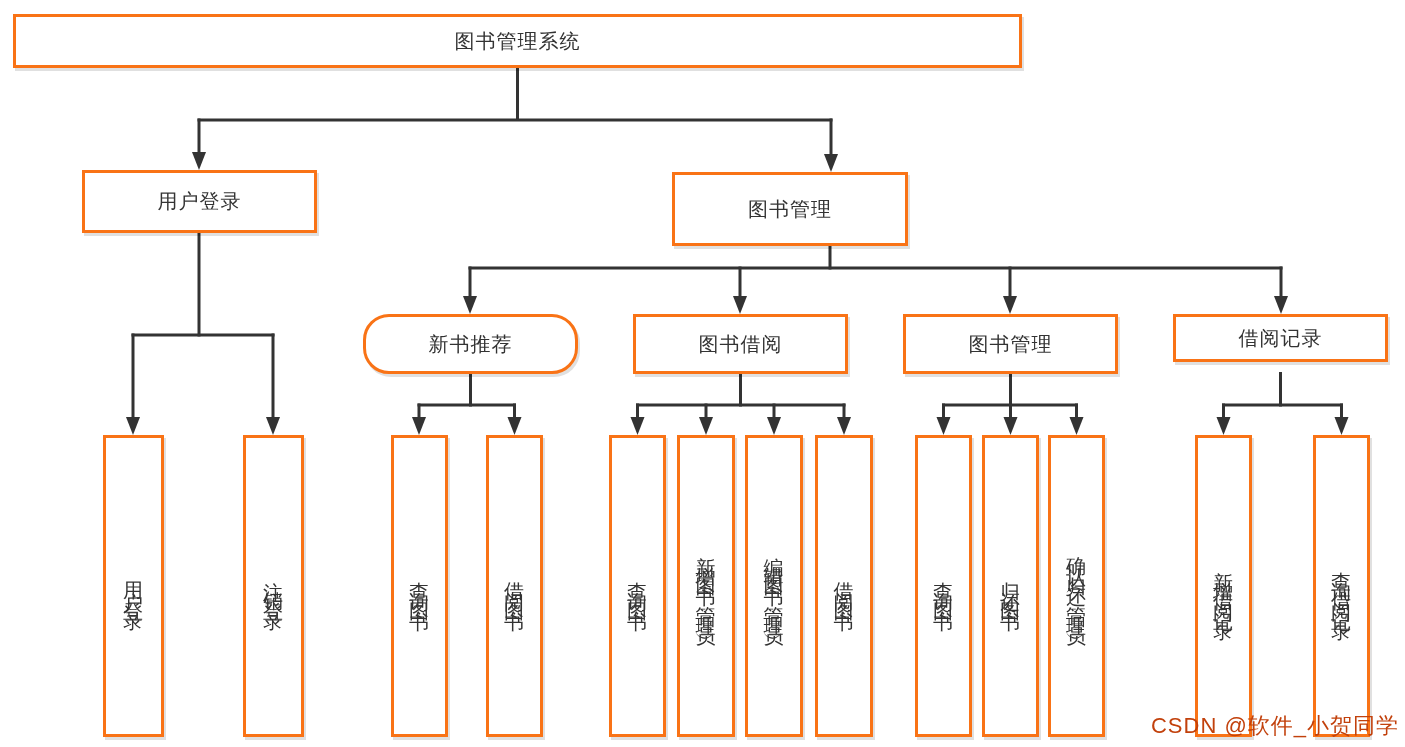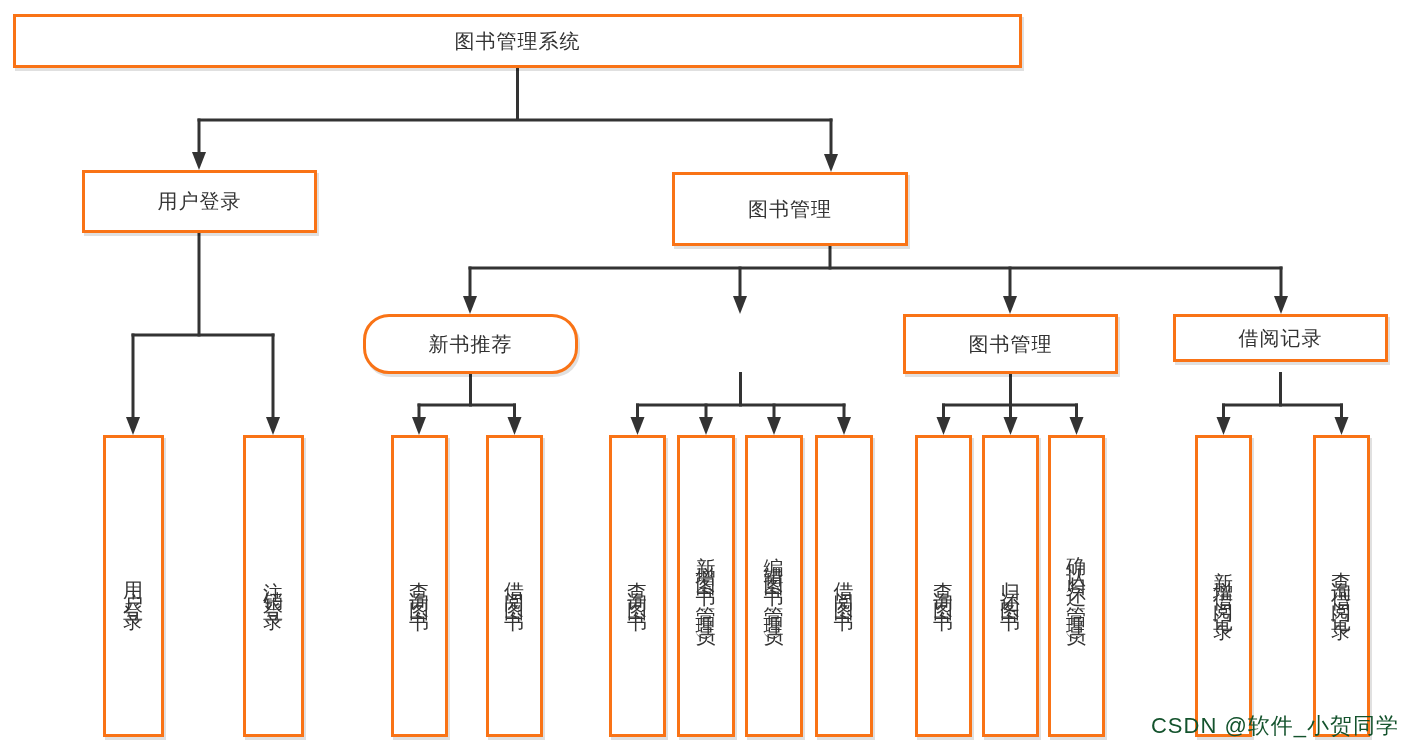--- a/index.html
+++ b/index.html
@@ -45,21 +45,21 @@
     text-orientation: upright;
     font-size: 20px;
     letter-spacing: 10px;
     line-height: 1.1;
   }
   .watermark {
     position: absolute;
     right: 6px;
     bottom: 6px;
     font-size: 22px;
-    color: #14532d;
+    color: #c2410c;
     z-index: 5;
     letter-spacing: 1px;
     white-space: nowrap;
   }
 </style>
 </head>
 <body>
 
 <div class="canvas">
 
@@ -136,20 +136,23 @@
   <div class="box h" style="left:82px; top:170px; width:235px; height:63px;">
     <span>用户登录</span>
   </div>
   <div class="box h" style="left:672px; top:172px; width:236px; height:74px;">
     <span>图书管理</span>
   </div>
 
   <div class="box h" style="left:363px; top:314px; width:215px; height:60px;border-radius:26px;">
     <span>新书推荐</span>
   </div>
+  <div class="box h" style="left:633px; top:314px; width:215px; height:60px;">
+    <span>图书借阅</span>
+  </div>
   <div class="box h" style="left:903px; top:314px; width:215px; height:60px;">
     <span>图书管理</span>
   </div>
   <div class="box h" style="left:1173px; top:314px; width:215px; height:48px;">
     <span>借阅记录</span>
   </div>
 
   <div class="box v" style="left:103px; top:435px; width:61px; height:302px;">
     <span>用户登录</span>
   </div>

